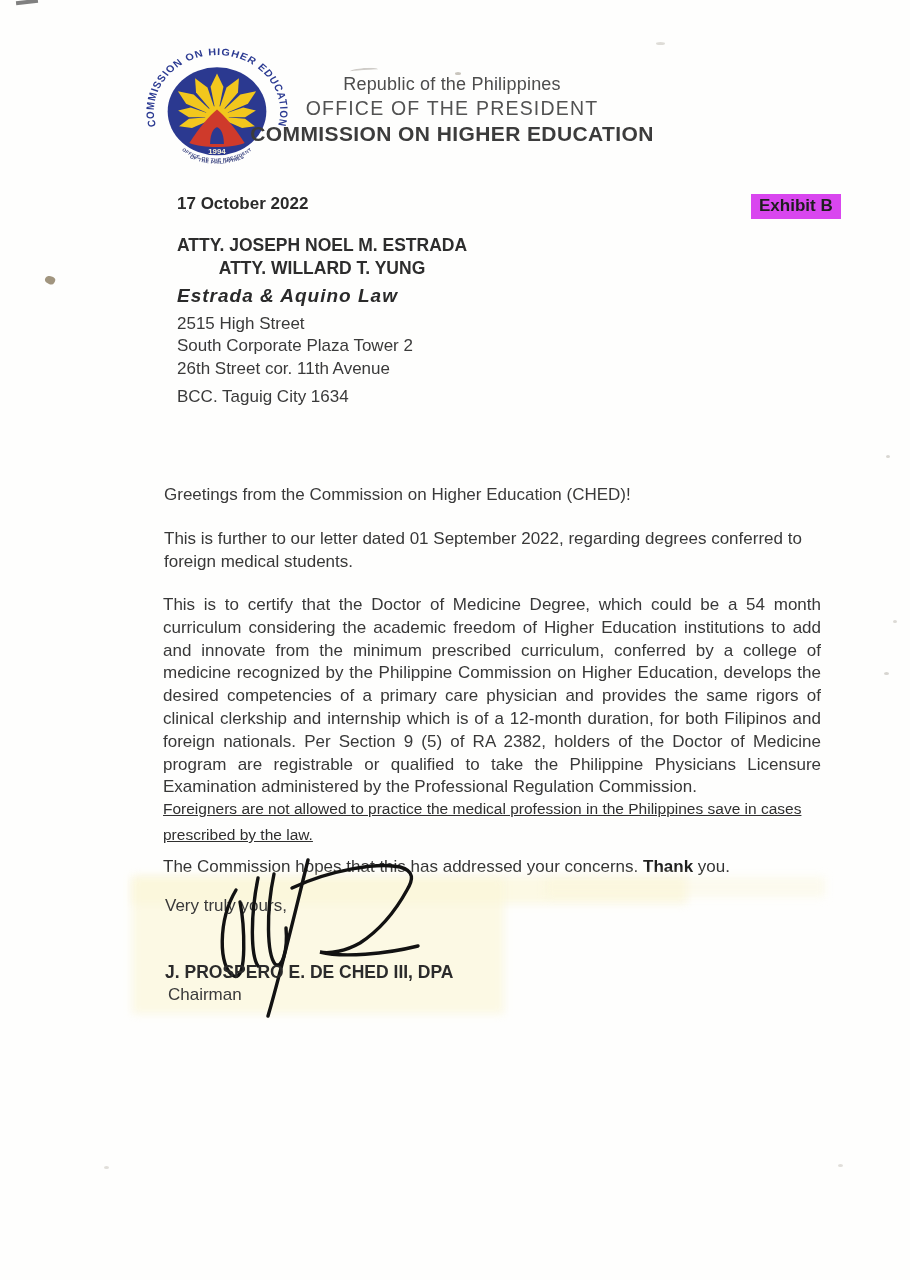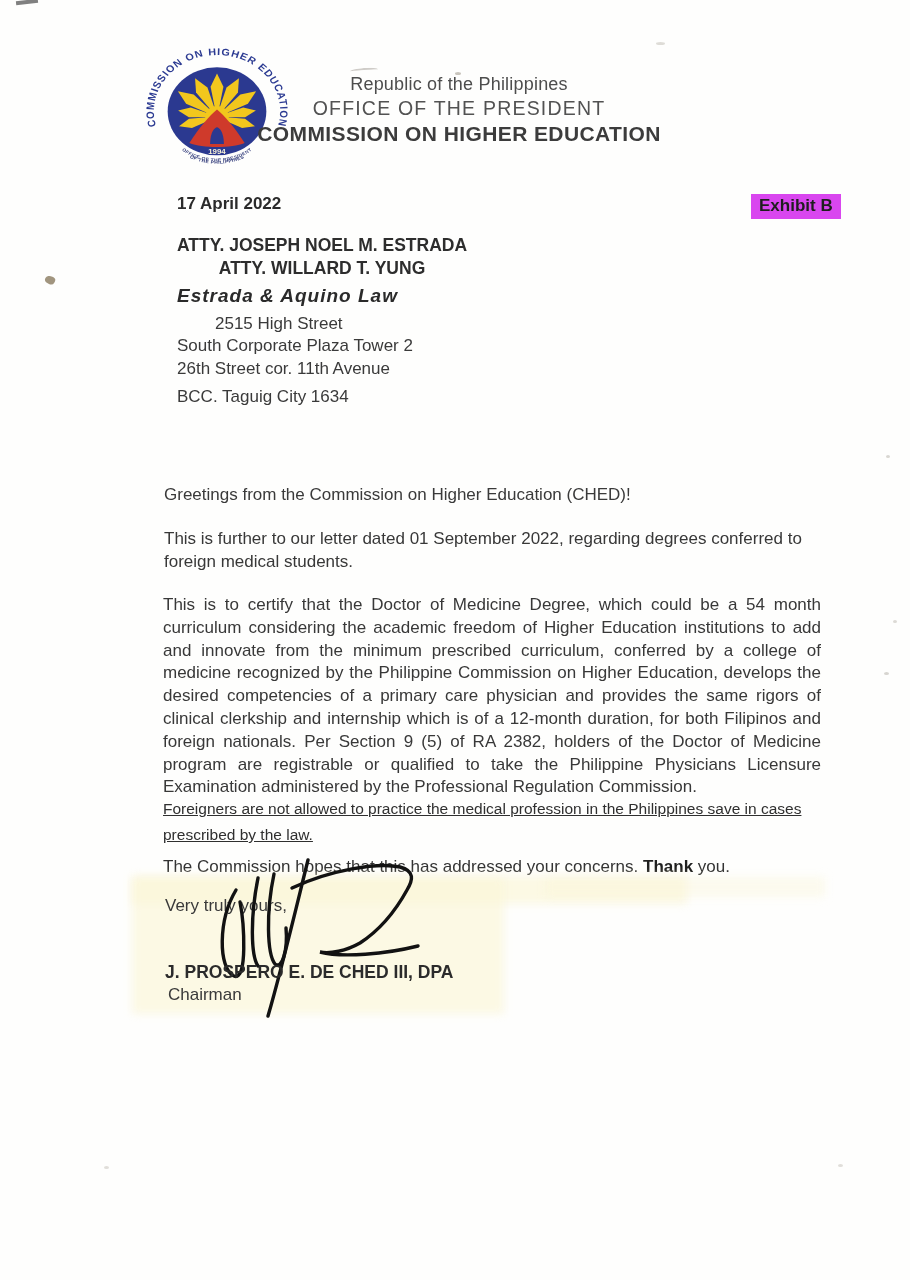--- a/index.html
+++ b/index.html
@@ -3,37 +3,37 @@
 <meta charset="utf-8">
 <style>
   * { margin: 0; padding: 0; box-sizing: border-box; }
   html, body { background: #ffffff; }
   body { width: 910px; height: 1280px; position: relative; overflow: hidden;
          font-family: "Liberation Sans", sans-serif; color: #333; }
   .page { position: absolute; inset: 0; background: #fefefd; }
 
   
   .seal { position: absolute; left: 143px; top: 48px; width: 148px; height: 132px; }
-  .letterhead { position: absolute; left: 249px; top: 74px; width: 420px; text-align: center; color: #4d4d4d; }
+  .letterhead { position: absolute; left: 242px; top: 74px; width: 420px; text-align: center; color: #4d4d4d; }
   .lh-line1 { font-size: 18px; letter-spacing: .2px; }
   .lh-line2 { font-size: 19.5px; letter-spacing: 1.2px; margin-top: 2px; color: #525252; }
   .lh-line3 { font-size: 21px; font-weight: bold; letter-spacing: .4px; margin-top: 2px; color: #3c3c3c; }
 
   
   .date { position: absolute; left: 177px; top: 194px; font-size: 17px; font-weight: bold; color: #2b2b2b; }
   .exhibit { position: absolute; left: 751px; top: 194px; background: #d946ef;
              font-size: 17px; font-weight: bold; color: #1e1e1e; padding: 2px 8px 3px 8px; }
 
   
   .recipient { position: absolute; left: 177px; top: 234px; color: #2d2d2d; }
   .rcp-name { font-size: 17.5px; font-weight: bold; line-height: 23px; text-align: center; }
   .rcp-firm { font-size: 19px; font-weight: bold; font-style: italic; letter-spacing: 1px;
               margin-top: 5px; color: #2a2a2a; }
   .rcp-addr { font-size: 17px; line-height: 22.3px; color: #3a3a3a; }
-  .rcp-addr.first { margin-top: 6px; margin-left: 38px; }
+  .rcp-addr.first { margin-top: 6px; }
   .rcp-addr.last { margin-top: 6px; }
 
   
   .salutation { position: absolute; left: 164px; top: 441px; font-size: 17px; color: #3a3a3a; }
   .salutation b { font-size: 17.5px; color: #222; }
   .greeting  { position: absolute; left: 164px; top: 485px; font-size: 17px; color: #3a3a3a; }
   .para1 { position: absolute; left: 164px; top: 527px; width: 660px;
            font-size: 17px; line-height: 23px; color: #383838; }
   .para2 { position: absolute; left: 163px; top: 594px; width: 658px;
            font-size: 17px; line-height: 22.8px; text-align: justify; color: #383838; }
@@ -104,21 +104,21 @@
       <textPath href="#arcBot2" startOffset="50%" text-anchor="middle">OF THE PHILIPPINES</textPath>
     </text>
   </svg>
 
   <div class="letterhead">
     <div class="lh-line1">Republic of the Philippines</div>
     <div class="lh-line2">OFFICE OF THE PRESIDENT</div>
     <div class="lh-line3">COMMISSION ON HIGHER EDUCATION</div>
   </div>
 
-  <div class="date">17 April 2022</div>
+  <div class="date">17 October 2022</div>
   <div class="exhibit">Exhibit B</div>
 
   <div class="recipient">
     <div class="rcp-name">ATTY. JOSEPH NOEL M. ESTRADA</div>
     <div class="rcp-name">ATTY. WILLARD T. YUNG</div>
     <div class="rcp-firm">Estrada &amp; Aquino Law</div>
     <div class="rcp-addr first">2515 High Street</div>
     <div class="rcp-addr">South Corporate Plaza Tower 2</div>
     <div class="rcp-addr">26th Street cor. 11th Avenue</div>
     <div class="rcp-addr last">BCC. Taguig City 1634</div>

